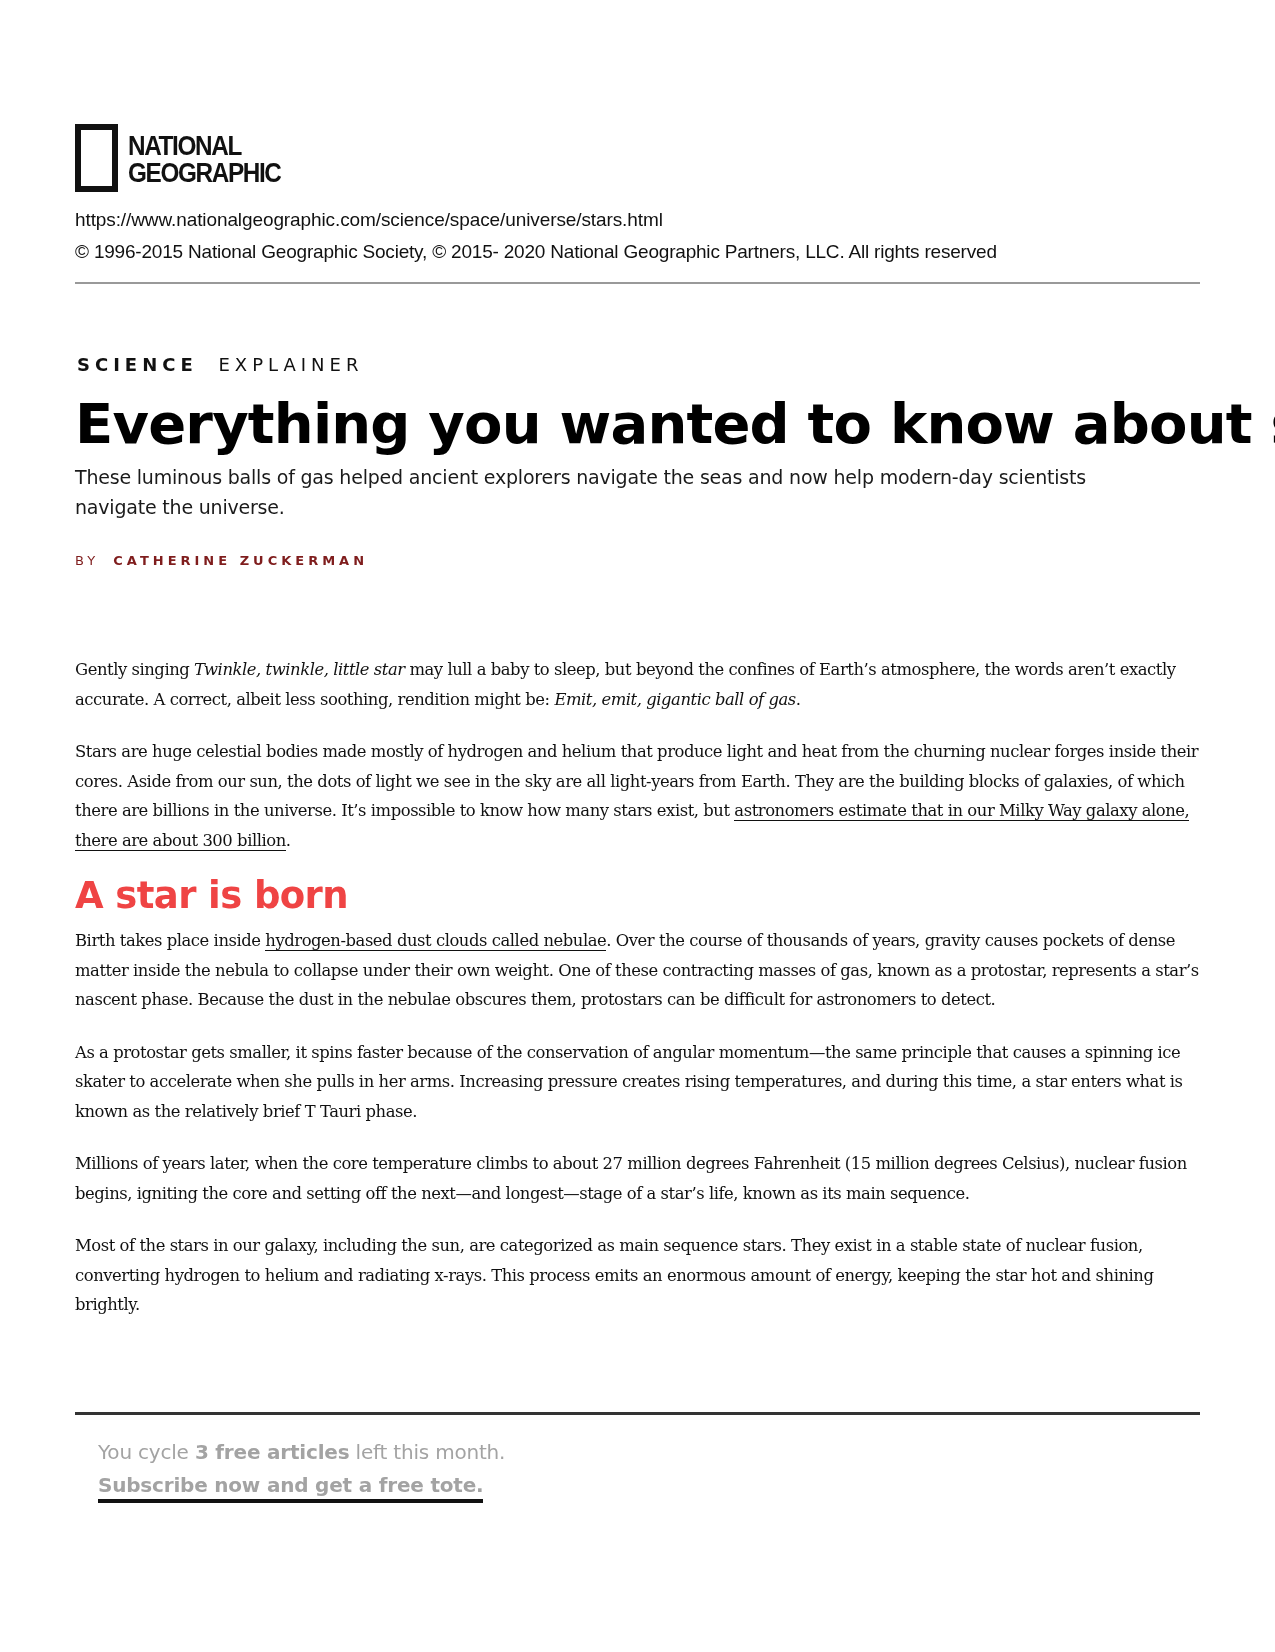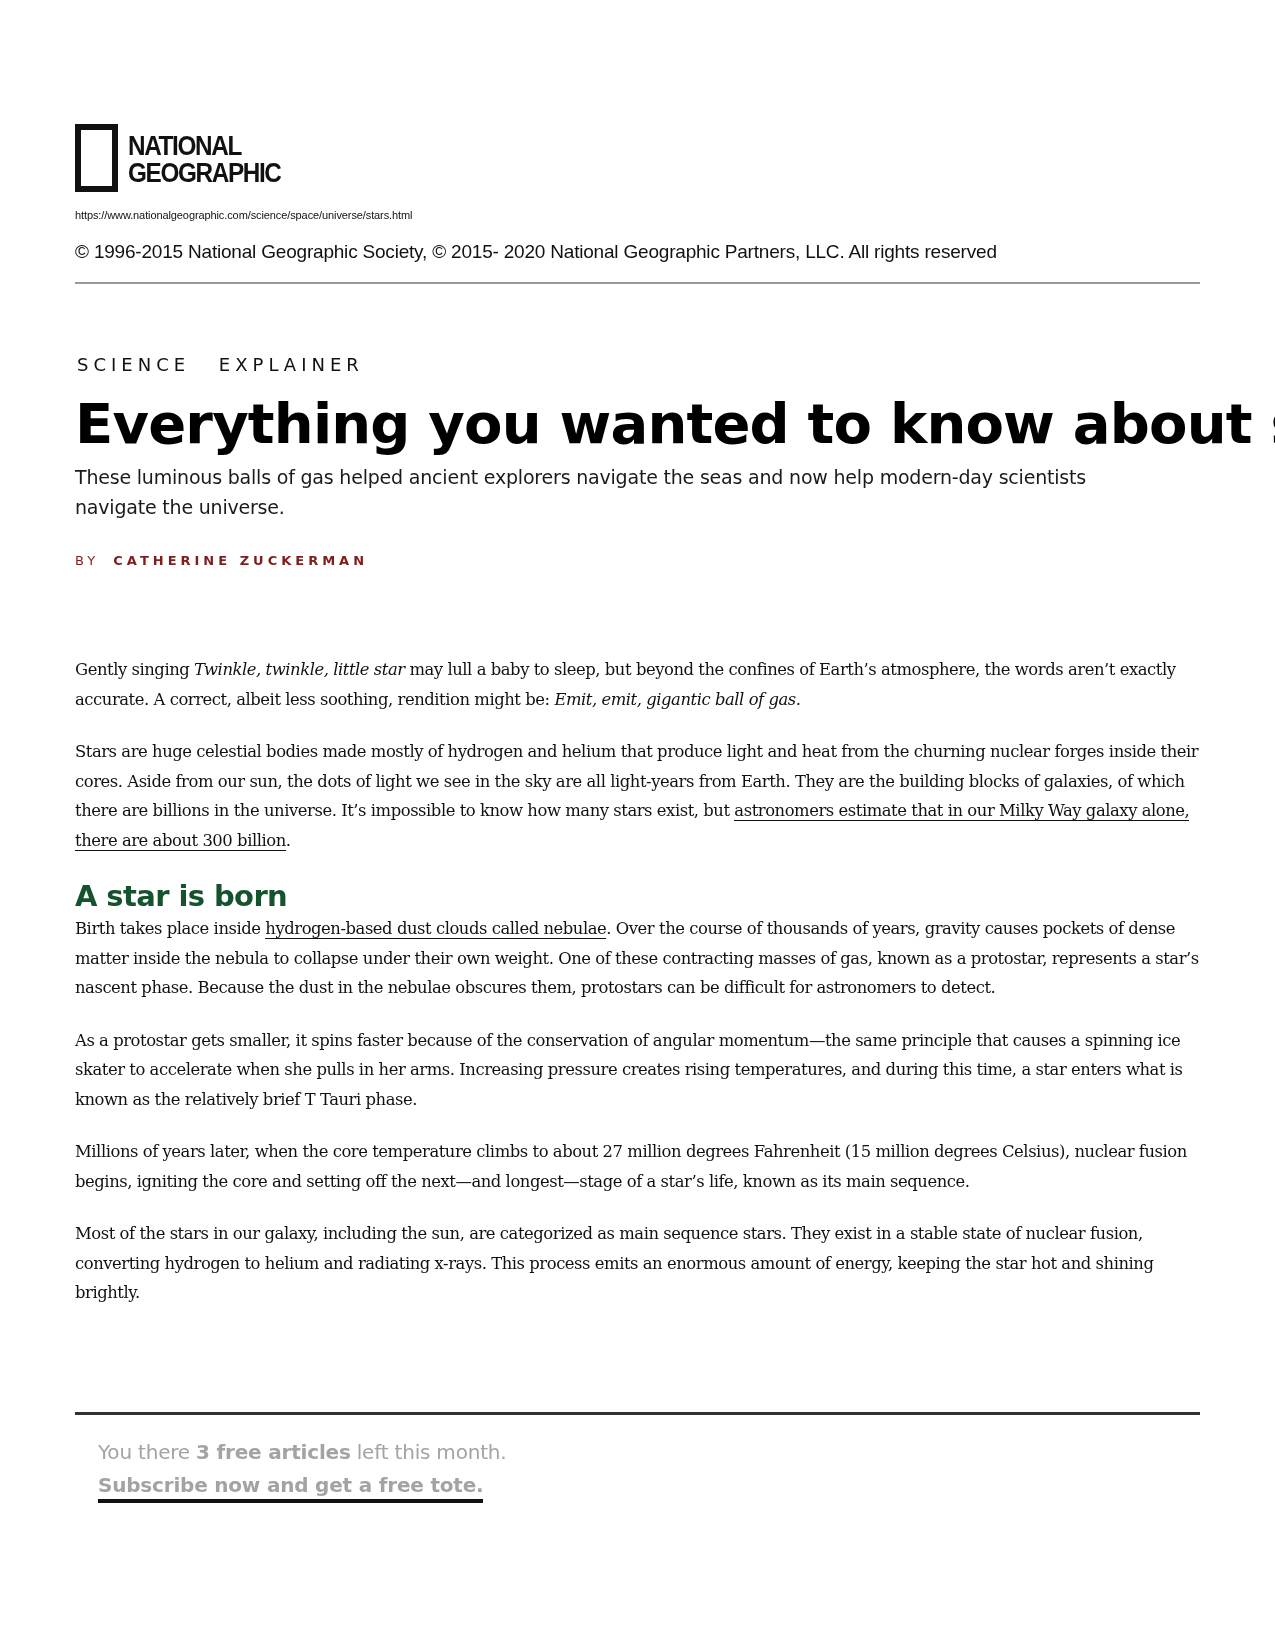--- a/index.html
+++ b/index.html
@@ -47,21 +47,21 @@
       transform-origin: left top;
       margin-top: 4px;
     }
     .logo-text div { display: block; }
 
     .source-url {
       position: absolute;
       left: 0;
       top: 209px;
       font-family: "Liberation Sans", sans-serif;
-      font-size: 11px;
+      font-size: 19px;
       color: #111;
       letter-spacing: -0.1px;
     }
     .copyright {
       position: absolute;
       left: 0;
       top: 241px;
       font-family: "Liberation Sans", sans-serif;
       font-size: 19px;
       color: #111;
@@ -78,21 +78,21 @@
 
     .kicker {
       position: absolute;
       left: 2px;
       top: 354px;
       font-family: "DejaVu Sans", sans-serif;
       font-size: 18px;
       letter-spacing: 5px;
       color: #111;
     }
-    .kicker .kicker-section { font-weight: 400; margin-right: 18px; }
+    .kicker .kicker-section { font-weight: 700; margin-right: 10px; }
     .kicker .kicker-type { font-weight: 400; text-align: right; }
 
     .headline {
       position: absolute;
       left: 0;
       top: 391px;
       margin: 0;
       font-family: "DejaVu Sans", sans-serif;
       font-weight: 700;
       font-size: 56px;
@@ -139,25 +139,25 @@
       margin: 0 0 23px 0;
     }
     .body a {
       color: #111;
       text-decoration: none;
       border-bottom: 1.5px solid #111;
     }
     .body h2 {
       font-family: "DejaVu Sans", sans-serif;
       font-weight: 700;
-      font-size: 29px;
+      font-size: 37px;
       letter-spacing: -0.6px;
-      margin: 14px 0 0 0;
+      margin: 14px 0 12px 0;
       line-height: 36px;
-      color: #14532d;
+      color: #ef4444;
     }
     .body h2 + p { margin-top: 0; }
 
     .paywall-rule {
       position: absolute;
       left: 0;
       top: 1412px;
       width: 1125px;
       height: 3px;
       background: #333333;
@@ -227,17 +227,17 @@
     <p>As a protostar gets smaller, it spins faster because of the conservation of angular momentum—the same principle that causes a spinning ice skater to accelerate when she pulls in her arms. Increasing pressure creates rising temperatures, and during this time, a star enters what is known as the relatively brief T Tauri phase.</p>
 
     <p>Millions of years later, when the core temperature climbs to about 27 million degrees Fahrenheit (15 million degrees Celsius), nuclear fusion begins, igniting the core and setting off the next—and longest—stage of a star’s life, known as its main sequence.</p>
 
     <p>Most of the stars in our galaxy, including the sun, are categorized as main sequence stars. They exist in a stable state of nuclear fusion, converting hydrogen to helium and radiating x-rays. This process emits an enormous amount of energy, keeping the star hot and shining brightly.</p>
   </div>
 
   <div class="paywall-rule"></div>
 
   <div class="paywall">
-    <div><span>You there </span><strong>3 free articles</strong><span> left this month.</span></div>
+    <div><span>You cycle </span><strong>3 free articles</strong><span> left this month.</span></div>
     <a class="subscribe">Subscribe now and get a free tote.</a>
   </div>
 
 </div>
 
 </body></html>

